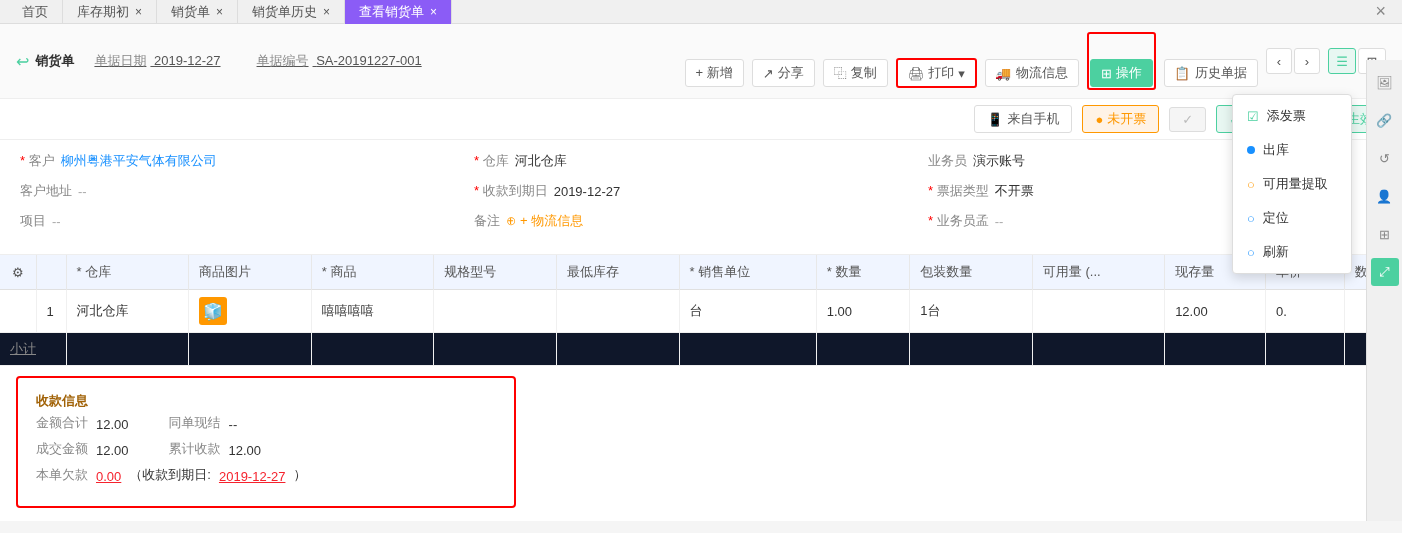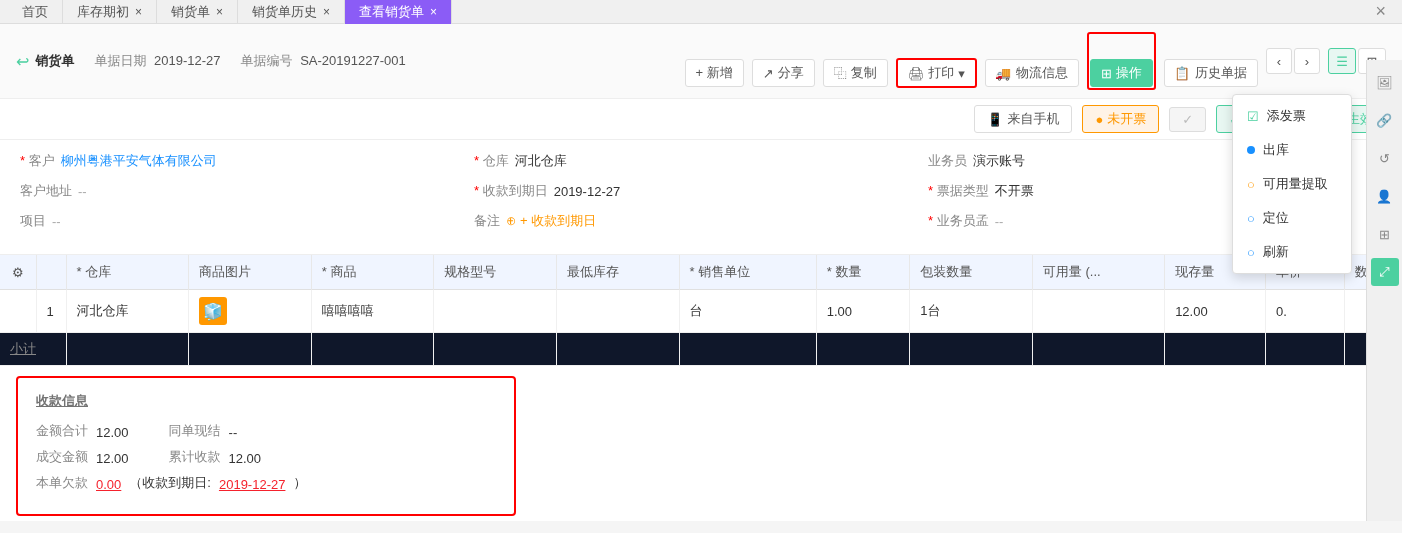--- a/index.html
+++ b/index.html
@@ -55,21 +55,21 @@
       padding: 8px 16px;
       border-bottom: 1px solid #eee;
       background: #fafafa;
     }
     .doc-icon {
       color: #4cd0a0;
       font-size: 16px;
       margin-right: 6px;
     }
     .doc-title { font-weight: bold; margin-right: 20px; color: #333; }
-    .doc-meta { display: flex; align-items: center; gap: 20px; color: #555; flex: 1; }
+    .doc-meta { display: flex; align-items: center; gap: 36px; color: #555; flex: 1; text-decoration: underline; }
     .doc-meta-label { color: #888; margin-right: 4px; }
     .toolbar-right {
       display: flex;
       align-items: center;
       gap: 8px;
     }
     .btn-toolbar {
       display: flex;
       align-items: center;
       gap: 4px;
@@ -180,21 +180,21 @@
 
     
     .payment-info-box {
       margin: 10px 16px;
       border: 2px solid red;
       border-radius: 4px;
       padding: 14px 18px;
       width: 500px;
       background: #fff;
     }
-    .payment-title { font-weight: bold; margin-bottom: 12px; color: #737373; text-decoration: underline; }
+    .payment-title { font-weight: bold; margin-bottom: 4px; color: #a16207; }
     .payment-row {
       display: flex;
       gap: 40px;
       margin-bottom: 8px;
     }
     .payment-item { display: flex; align-items: flex-end; gap: 8px; }
     .payment-label { color: #888; }
     .payment-value { color: #333; }
     .payment-value.red { color: #f5222d; text-decoration: underline; }
 
@@ -449,21 +449,21 @@
     </div>
     <div class="form-row">
       <div class="form-field">
         <span class="form-label">项目</span>
         <span class="form-value dashes">--</span>
       </div>
       <div class="form-field">
         <span class="form-label">备注</span>
         <span class="form-value link" style="color:#ff9800;">
           <span>⊕</span>
-          <span>+ 收款到期日</span>
+          <span>+ 物流信息</span>
         </span>
       </div>
       <div class="form-field">
         <span class="form-label required">业务员孟</span>
         <span class="form-value dashes">--</span>
       </div>
     </div>
   </div>
 
   <div class="table-area">

